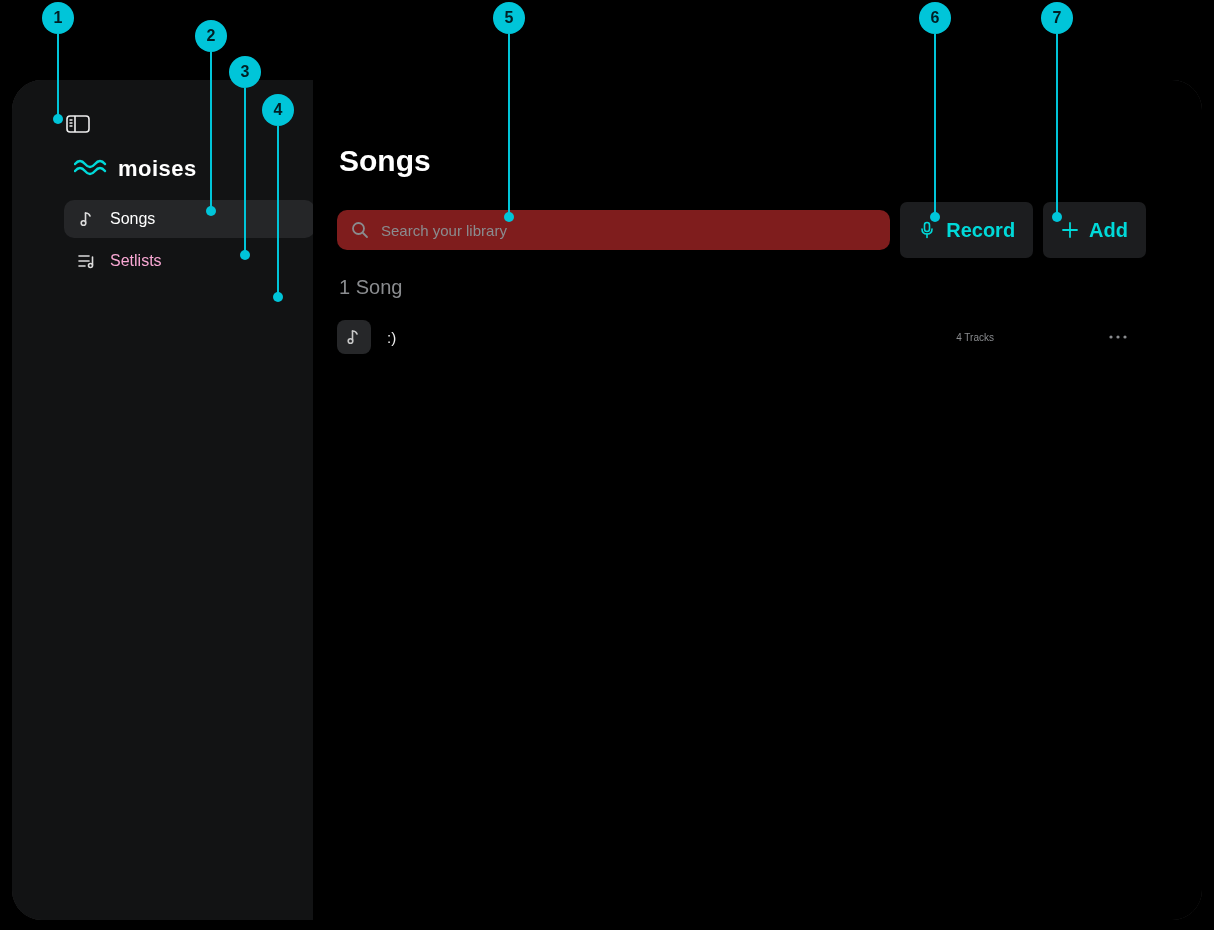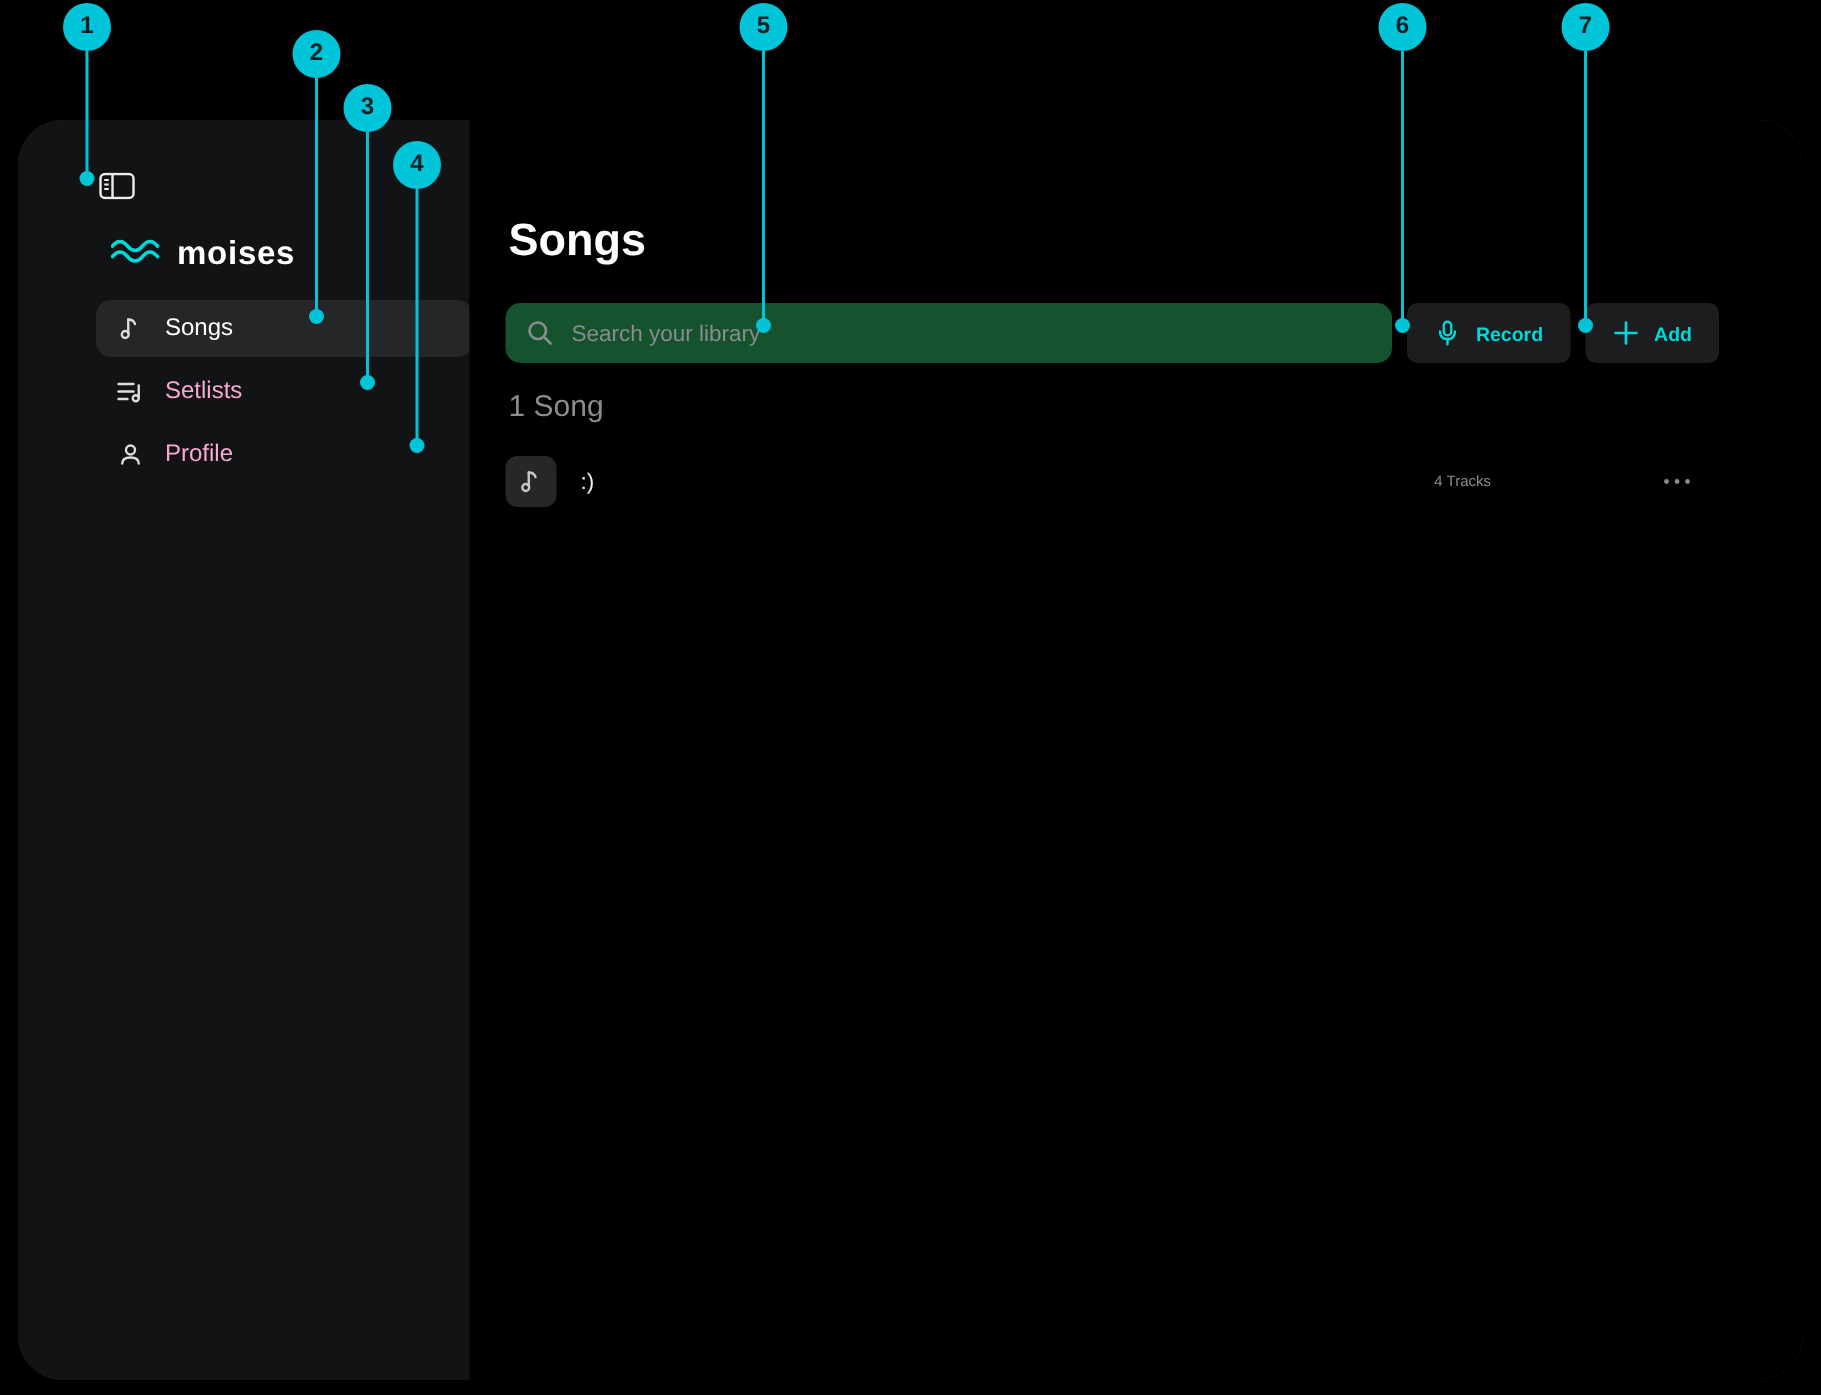--- a/index.html
+++ b/index.html
@@ -127,43 +127,43 @@
   }
   .search-wrap {
     position: relative;
     flex: 1;
   }
   .search-input {
     width: 100%;
     height: 40px;
     border-radius: 10px;
     border: none;
-    background: #14532d;
+    background: #7f1d1d;
     color: #eee;
     padding: 0 16px 0 44px;
     font-size: 15px;
     outline: none;
   }
   .search-input::placeholder { color: #8a8c8f; }
   .search-icon {
     position: absolute;
     left: 14px;
     top: 50%;
     transform: translateY(-50%);
     color: #8a8c8f;
     width: 18px; height: 18px;
     pointer-events: none;
   }
   .pill-btn {
-    height: 40px;
+    height: 56px;
     border-radius: 7px;
     background: #1c1d1f;
     border: none;
     color: #00d9d9;
-    font-size: 13px;
+    font-size: 20px;
     font-weight: 600;
     padding: 0 18px;
     display: inline-flex;
     align-items: center;
     gap: 10px;
     cursor: pointer;
   }
   .pill-btn .pill-icon {
     width: 18px; height: 18px;
     display: inline-flex;
@@ -292,29 +292,20 @@
               <line x1="1" y1="3" x2="11" y2="3" stroke="currentColor" stroke-width="1.6" stroke-linecap="round"></line>
               <line x1="1" y1="8" x2="11" y2="8" stroke="currentColor" stroke-width="1.6" stroke-linecap="round"></line>
               <line x1="1" y1="13" x2="7" y2="13" stroke="currentColor" stroke-width="1.6" stroke-linecap="round"></line>
               <circle cx="12.5" cy="12.5" r="2" fill="none" stroke="currentColor" stroke-width="1.6"></circle>
               <line x1="14.5" y1="4" x2="14.5" y2="12" stroke="currentColor" stroke-width="1.6" stroke-linecap="round"></line>
             </svg>
           </span>
           <span>Setlists</span>
         </div>
 
-        <div class="nav-item">
-          <span class="nav-icon">
-            <svg viewBox="0 0 16 16" width="16" height="16">
-              <circle cx="8" cy="5" r="3" fill="none" stroke="currentColor" stroke-width="1.6"></circle>
-              <path d="M2.5 14 Q2.5 10 8 10 Q13.5 10 13.5 14" fill="none" stroke="currentColor" stroke-width="1.6" stroke-linecap="round"></path>
-            </svg>
-          </span>
-          <span>Profile</span>
-        </div>
 
       </nav>
     </aside>
 
     <main class="main">
 
       <h1 class="page-title">Songs</h1>
 
       <div class="toolbar">
         <div class="search-wrap">

